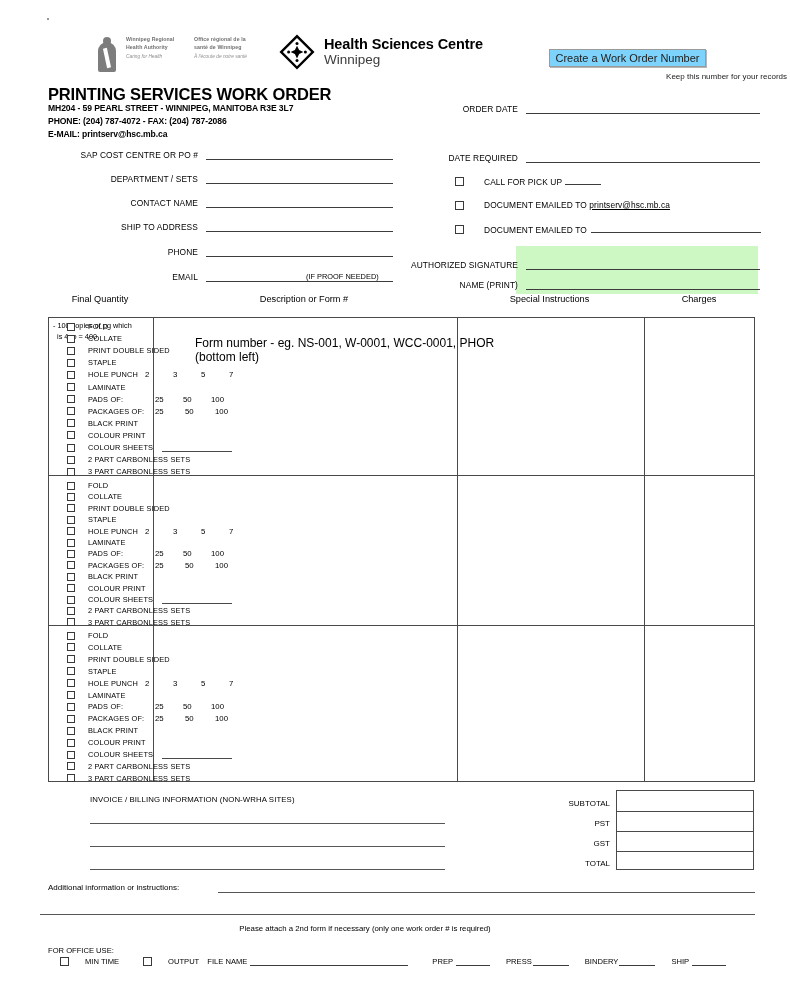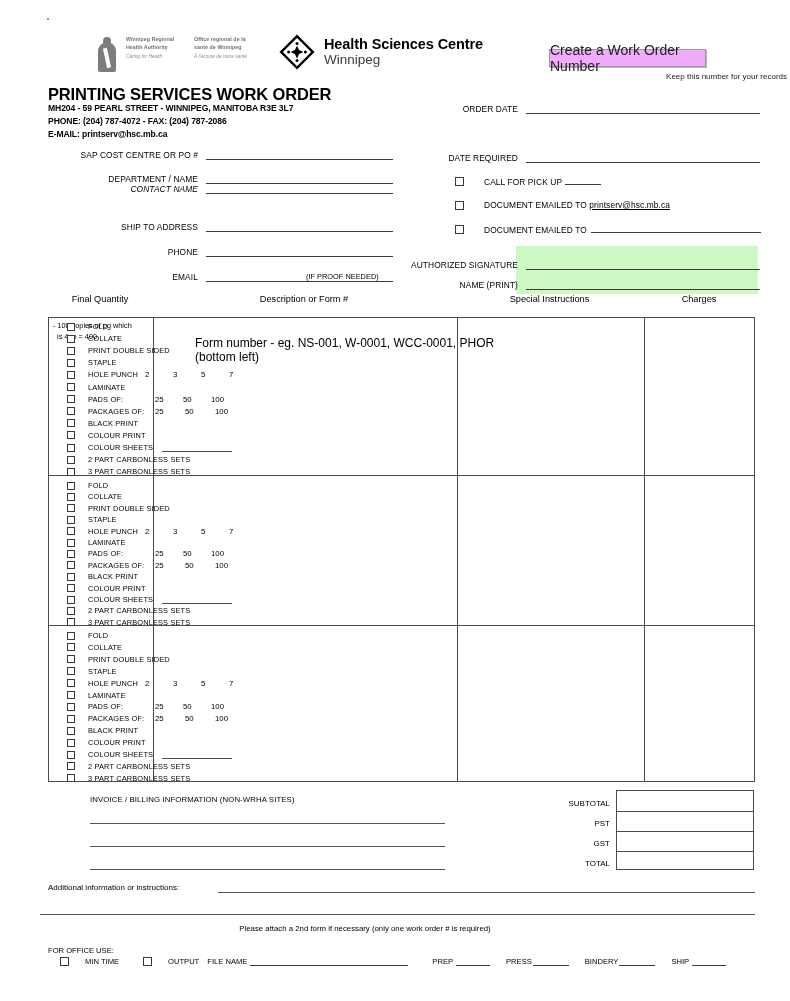--- a/index.html
+++ b/index.html
@@ -42,22 +42,22 @@
   .wrha-l3 { font-size: 4.8px; font-style: italic; color: #8f8f8f; margin-top: 3px; line-height: 1.4; }
 
   .hsc-logo { position: absolute; left: 243px; top: 34px; display: flex; align-items: center; }
   .hsc-mark { width: 36px; height: 36px; position: relative; flex: 0 0 36px; }
   .hsc-words { margin-left: 9px; }
   .hsc-t1 { font-size: 14.5px; font-weight: bold; color: #000; letter-spacing: -0.1px; line-height: 1.05; }
   .hsc-t2 { font-size: 13.5px; color: #3c3c3c; line-height: 1.15; }
 
   .wo-btn {
     position: absolute; left: 513px; top: 49px; width: 155px; height: 16px;
-    border: 1px solid #9a9a9a; background: #f0abfc;
-    font-size: 14px; color: #222; display: flex; align-items: center; justify-content: center;
+    border: 1px solid #9a9a9a; background: #7dd3fc;
+    font-size: 11px; color: #222; display: flex; align-items: center; justify-content: center;
     box-shadow: 1px 1px 0 #b6b6b6;
   }
   .wo-note { position: absolute; left: 513px; top: 72px; width: 238px; text-align: right; font-size: 8px; color: #222; }
 
   
   .title { position: absolute; left: 48px; top: 85px; font-size: 16.5px; font-weight: bold; letter-spacing: -0.15px; }
   .addr { position: absolute; left: 48px; font-size: 8.6px; font-weight: bold; letter-spacing: -0.1px; }
   .addr1 { top: 103px; }
   .addr2 { top: 116px; }
   .addr3 { top: 129px; }
@@ -183,24 +183,24 @@
   <div class="title">PRINTING SERVICES WORK ORDER</div>
   <div class="addr addr1">MH204 - 59 PEARL STREET - WINNIPEG, MANITOBA  R3E 3L7</div>
   <div class="addr addr2">PHONE: (204) 787-4072 - FAX: (204) 787-2086</div>
   <div class="addr addr3">E-MAIL: printserv@hsc.mb.ca</div>
 
   <div class="frow lrow" style="top:148px;">
     <div class="flabel">SAP COST CENTRE OR PO #</div>
     <div class="fline"></div>
   </div>
   <div class="frow lrow" style="top:172px;">
-    <div class="flabel">DEPARTMENT / NAME</div>
-    <div class="fline"></div>
-  </div>
-  <div class="frow lrow" style="top:182px;font-style:italic;">
+    <div class="flabel">DEPARTMENT / SETS</div>
+    <div class="fline"></div>
+  </div>
+  <div class="frow lrow" style="top:196px;">
     <div class="flabel">CONTACT NAME</div>
     <div class="fline"></div>
   </div>
   <div class="frow lrow" style="top:220px;">
     <div class="flabel">SHIP TO ADDRESS</div>
     <div class="fline"></div>
   </div>
   <div class="frow lrow" style="top:245px;">
     <div class="flabel">PHONE</div>
     <div class="fline"></div>

